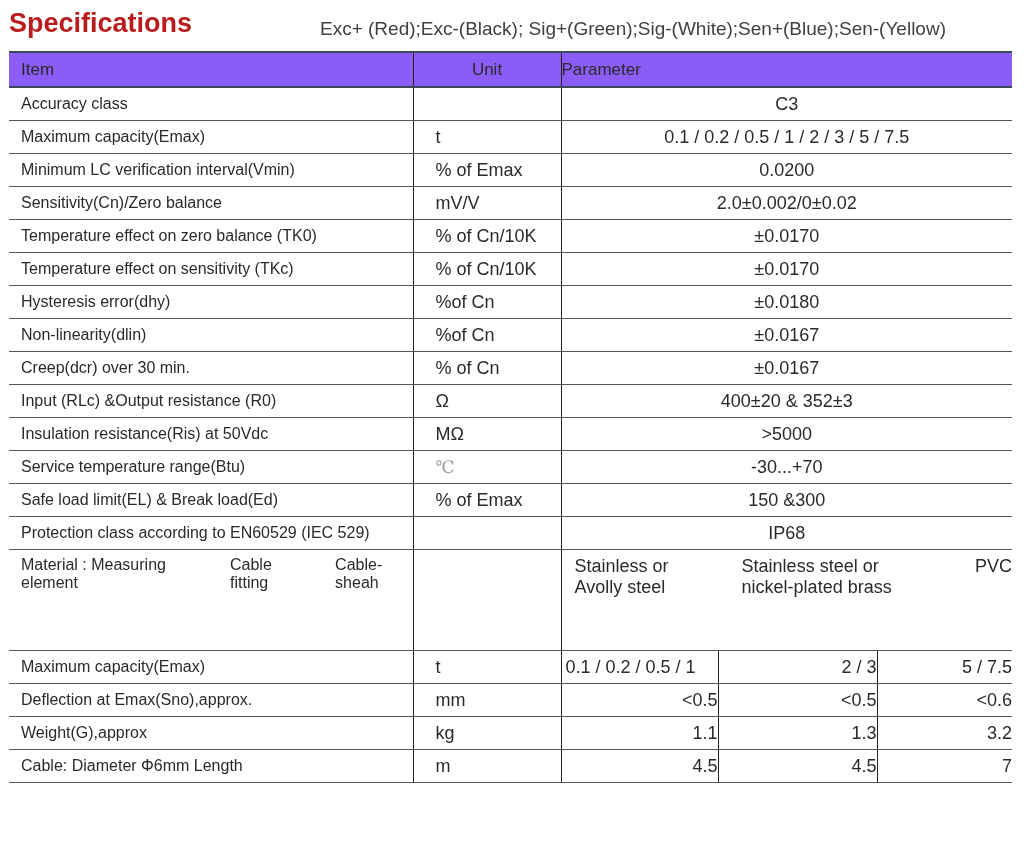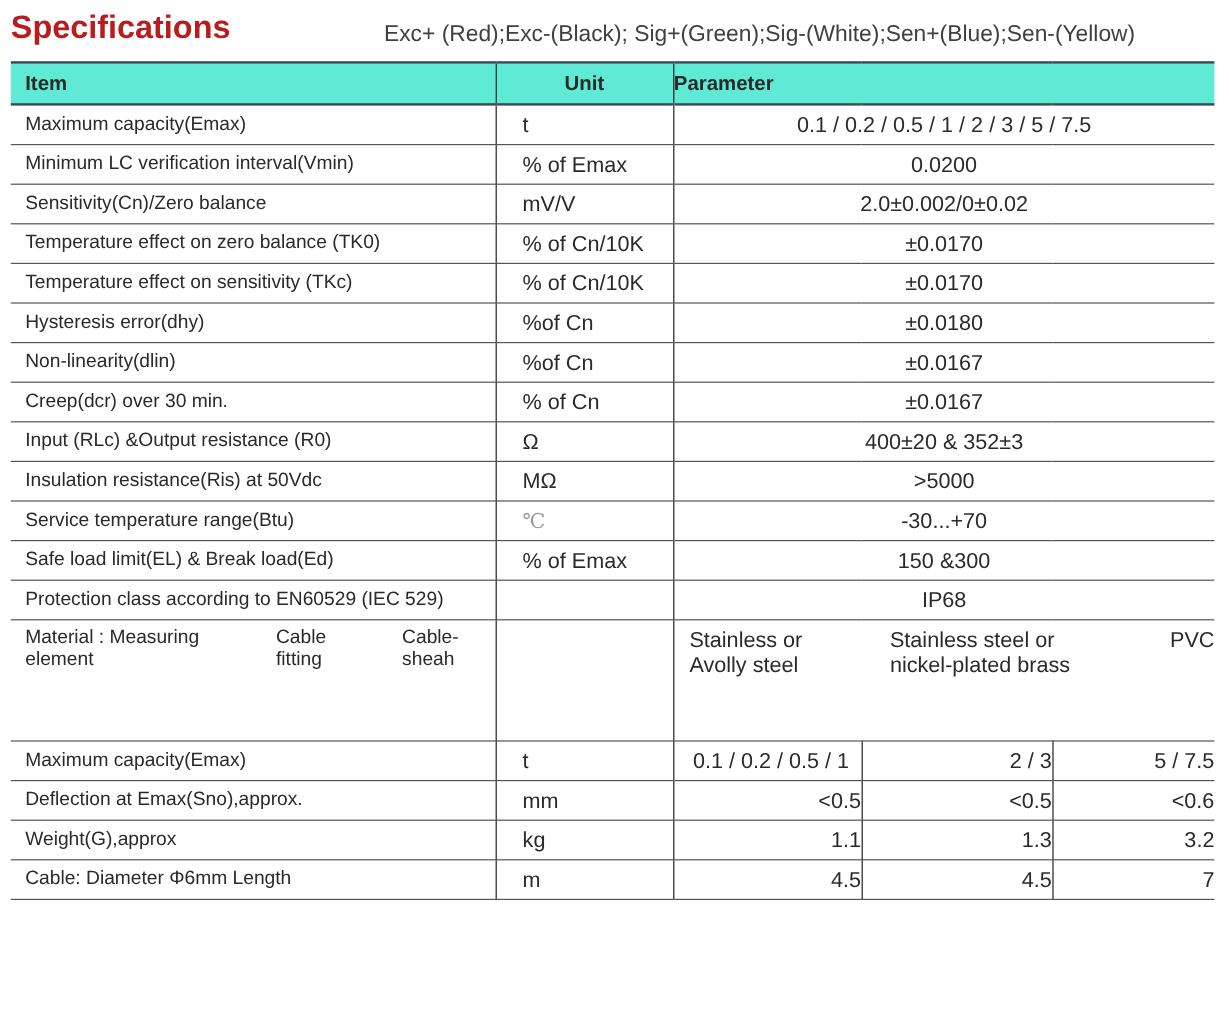--- a/index.html
+++ b/index.html
@@ -8,33 +8,33 @@
   .title { position: absolute; left: 9px; top: 8px; font-size: 27px; font-weight: bold;
            color: #b91c1c; letter-spacing: 0px; }
   .wiring { position: absolute; left: 320px; top: 18px; font-size: 19px; color: #404040; white-space: nowrap; }
   table.spec { position: absolute; left: 9px; top: 51px; width: 1003px; border-collapse: collapse;
                table-layout: fixed; font-size: 16px; }
   table.spec col.c1 { width: 404px; }
   table.spec col.c2 { width: 148px; }
   table.spec col.c3 { width: 157px; }
   table.spec col.c4 { width: 159px; }
   table.spec col.c5 { width: 135px; }
-  table.spec th { background: #5eead4; color: #2a2a2a; font-weight: bold; height: 33px;
+  table.spec th { background: #8b5cf6; color: #2a2a2a; font-weight: normal; height: 33px;
                   border-top: 2px solid #3a4a5a; border-bottom: 2px solid #3a4a5a;
                   font-size: 17px; padding: 0; }
   table.spec th.item { text-align: left; padding-left: 12px; }
   table.spec th.unit { text-align: center; border-left: 1.5px solid #222; }
   table.spec th.param { text-align: left; border-left: 1.5px solid #222; }
   table.spec td { height: 32px; border-bottom: 1.5px solid #555; padding: 0; vertical-align: middle; }
   table.spec td.item { padding-left: 12px; border-right: 1.5px solid #222; font-size: 16px; }
   table.spec td.unit { padding-left: 22px; border-right: 1.5px solid #222; font-size: 18px; }
   table.spec td.val { text-align: center; font-size: 18px; }
   table.spec td.sub { text-align: right; font-size: 18px; border-right: 1.5px solid #222; }
   table.spec td.sub:last-child { border-right: none; padding-left: 48px; }
-  table.spec td.sub.first { text-align: left; padding-left: 16px; }
+  table.spec td.sub.first { text-align: left; padding-left: 4px; }
   table.spec td.multi { height: 100px; }
   .stack { display: flex; flex-direction: row; justify-content: flex-end; height: 88px; gap: 33px; }
   .stack.left span { font-size: 16px; }
   .stack.right span { font-size: 18px; padding-left: 13px; }
   .degc { color: #999; font-family: "DejaVu Serif", serif; font-size: 17px; }
 </style>
 </head>
 <body>
 
 <div class="title">Specifications</div>
@@ -49,20 +49,25 @@
       <col class="c5">
     </colgroup>
   <thead>
     <tr>
       <th class="item">Item</th>
       <th class="unit">Unit</th>
       <th class="param" colspan="3">Parameter</th>
     </tr>
   </thead>
   <tbody>
+    <tr>
+      <td class="item">Accuracy class</td>
+      <td class="unit"></td>
+      <td class="val" colspan="3">C3</td>
+    </tr>
     <tr>
       <td class="item">Maximum capacity(Emax)</td>
       <td class="unit">t</td>
       <td class="val" colspan="3">0.1 / 0.2 / 0.5 / 1 / 2 / 3 / 5 / 7.5</td>
     </tr>
     <tr>
       <td class="item">Minimum LC verification interval(Vmin)</td>
       <td class="unit">% of Emax</td>
       <td class="val" colspan="3">0.0200</td>
     </tr>

